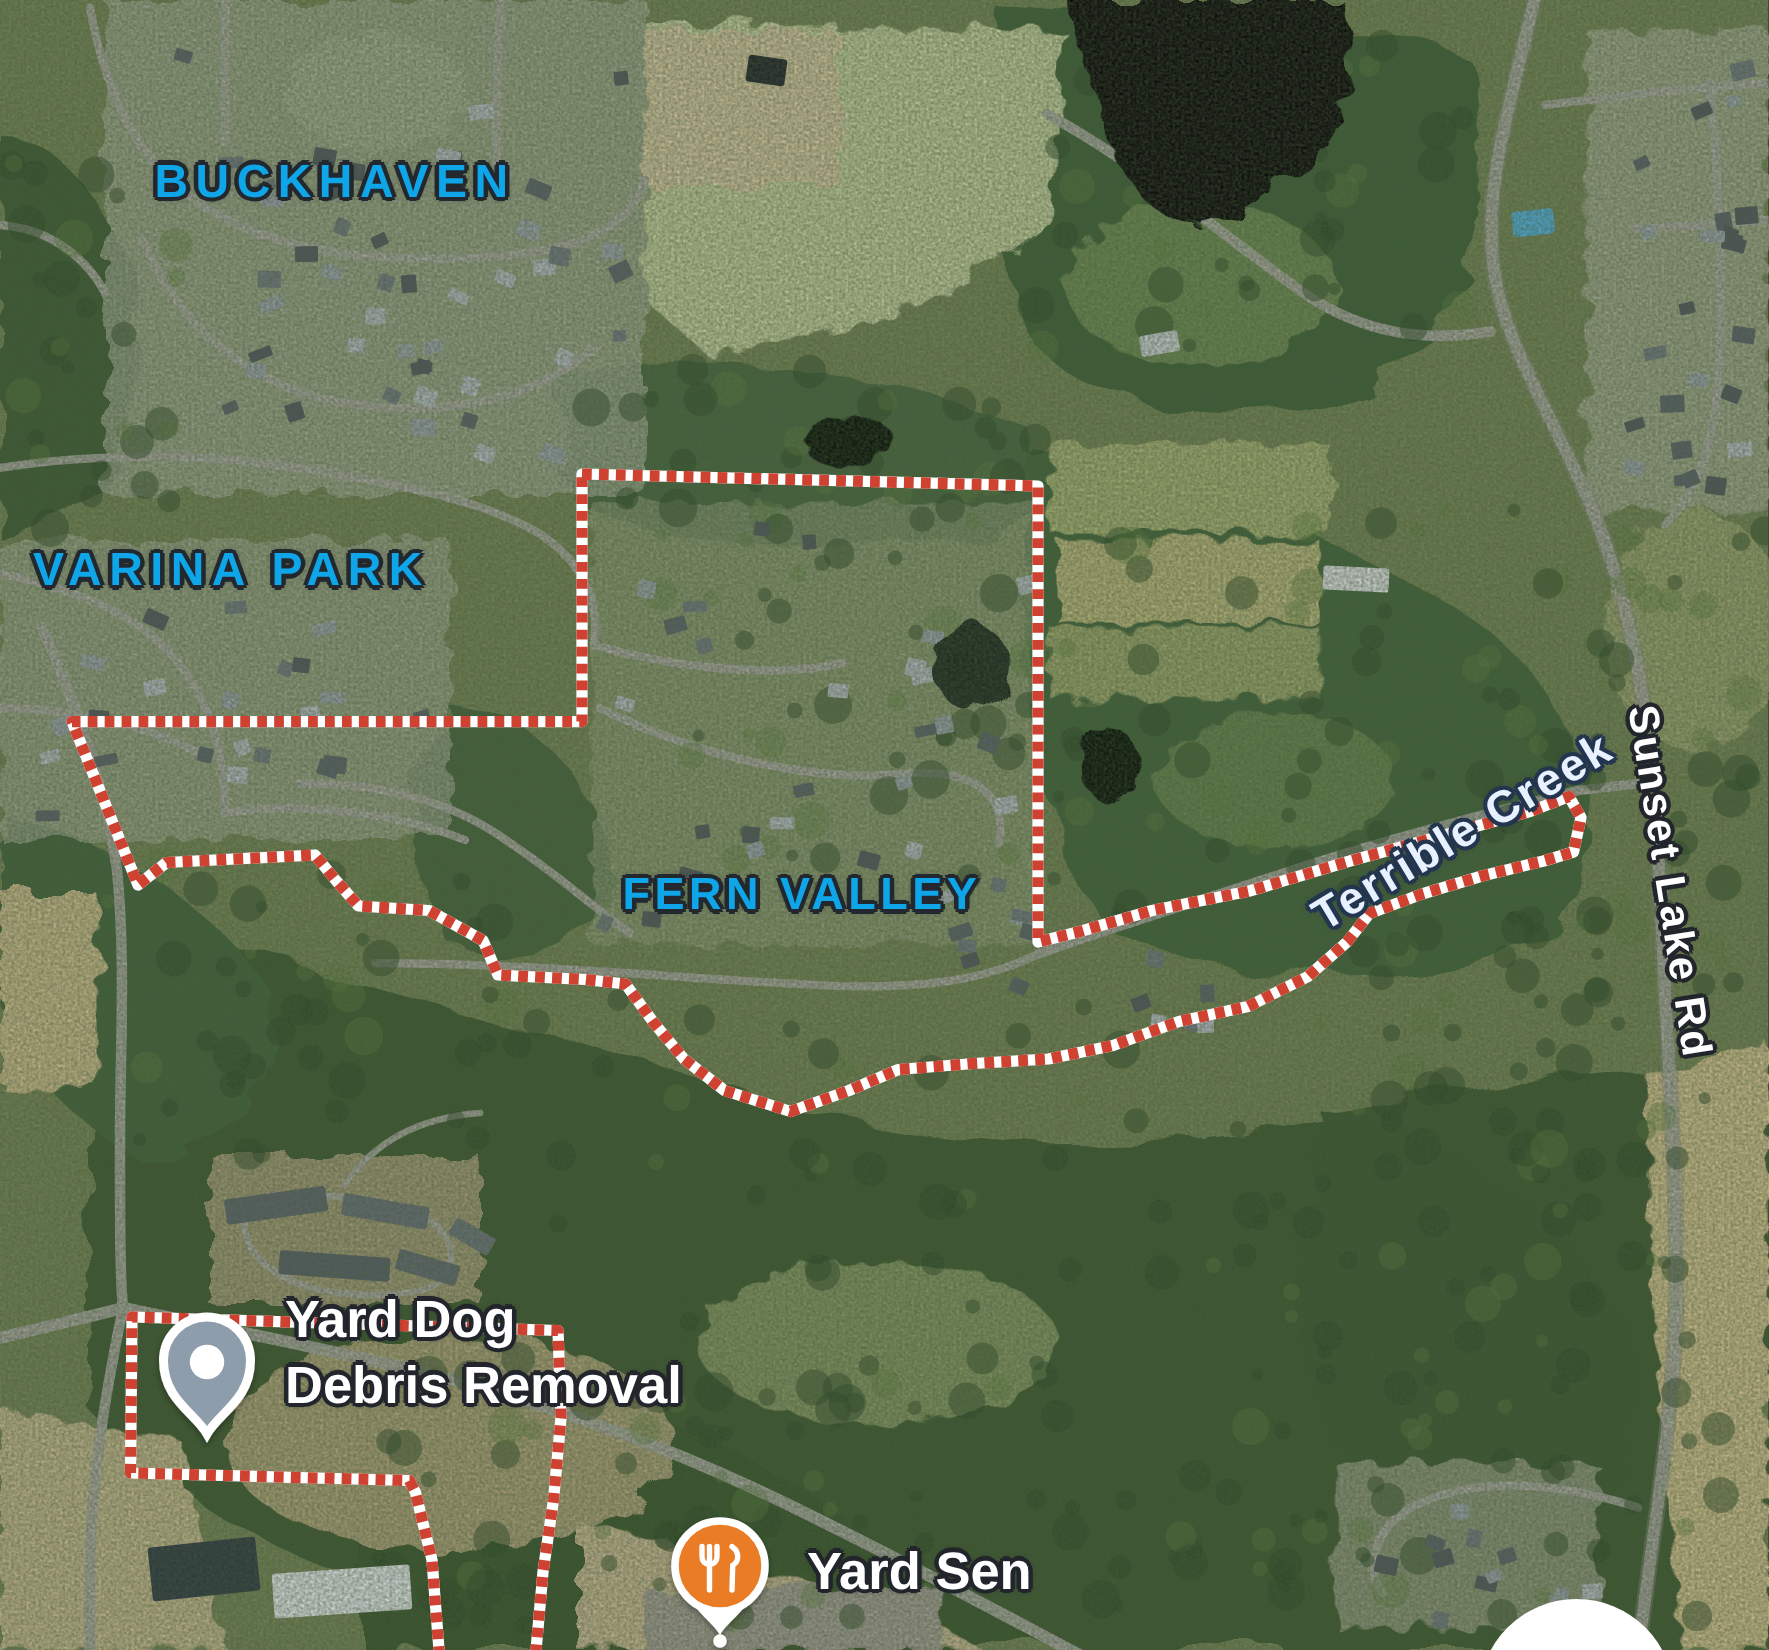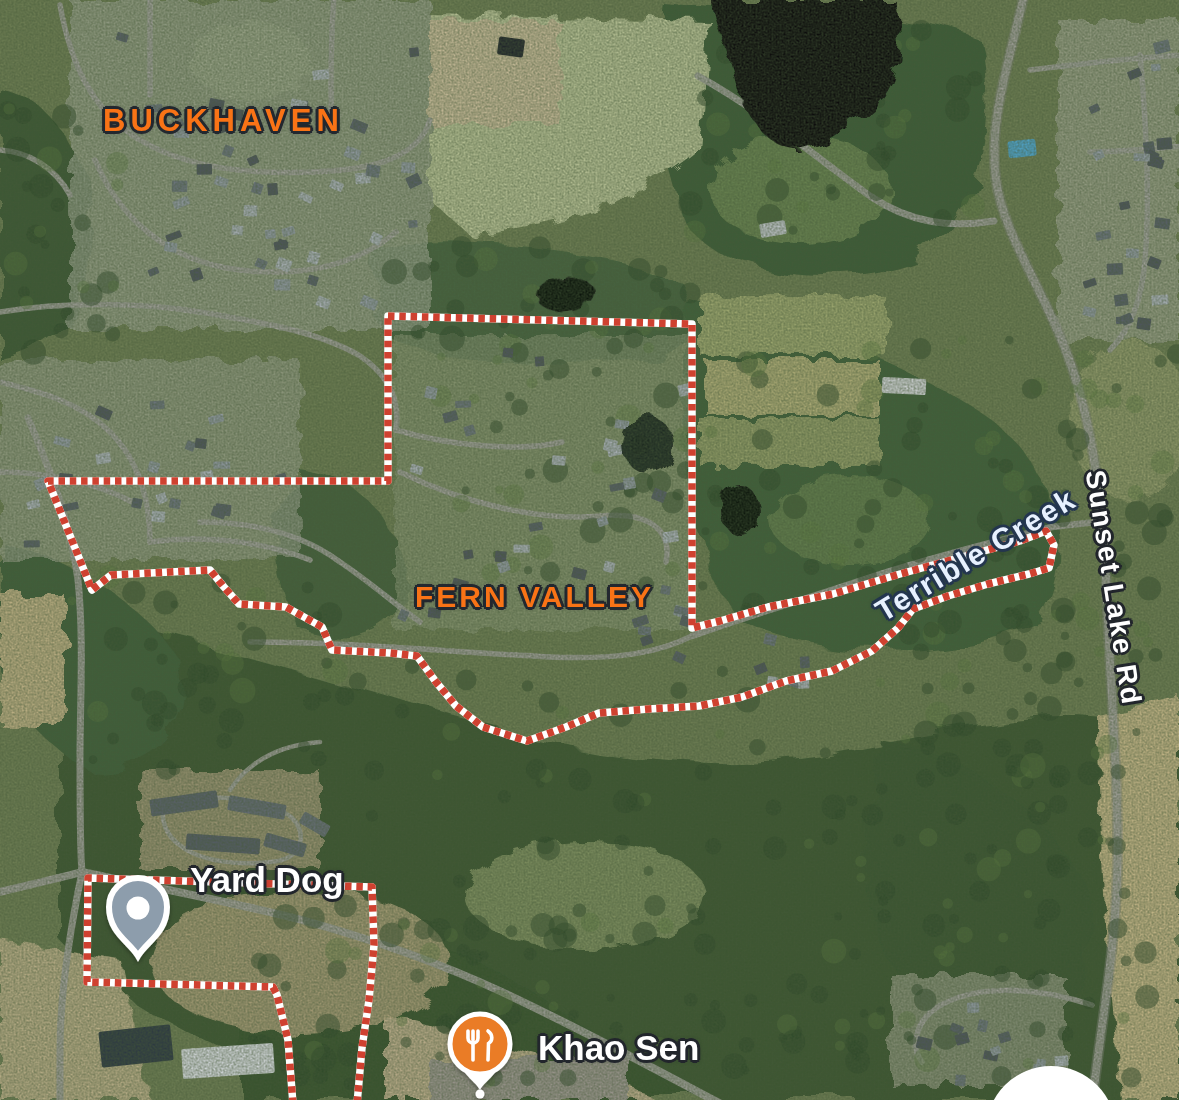--- a/index.html
+++ b/index.html
@@ -1,19 +1,19 @@
 <!DOCTYPE html>
 <html><head>
 <meta charset="utf-8">
 <style>
   html,body{margin:0;padding:0;background:#222;}
   #stage{position:relative;width:1179px;height:1100px;overflow:hidden;
          font-family:"Liberation Sans","DejaVu Sans",sans-serif;}
   #stage svg.mapcanvas{position:absolute;left:0;top:0;}
-  .maplabel{position:absolute;color:#f97316;font-weight:700;white-space:nowrap;
+  .maplabel{position:absolute;color:#0ea5e9;font-weight:700;white-space:nowrap;
     text-shadow:-2px -2px 0 #23282f,2px -2px 0 #23282f,-2px 2px 0 #23282f,2px 2px 0 #23282f,
     0 -3px 0 #23282f,0 3px 0 #23282f,-3px 0 0 #23282f,3px 0 0 #23282f,0 0 5px #1a1f26;}
   .hoodlabel{font-size:31px;letter-spacing:5px;}
   .fernlabel{font-size:30px;letter-spacing:3px;text-align:center;}
   .waterlabel{position:absolute;color:#e7f1ff;font-weight:700;font-size:30px;letter-spacing:2px;
     white-space:nowrap;transform:rotate(-31deg);
     text-shadow:-2px -2px 0 #24364f,2px -2px 0 #24364f,-2px 2px 0 #24364f,2px 2px 0 #24364f,
     0 -3px 0 #24364f,0 3px 0 #24364f,-3px 0 0 #24364f,3px 0 0 #24364f,0 0 5px #1b2a40;}
   .roadlabel{position:absolute;color:#fff;font-weight:700;font-size:28px;letter-spacing:2px;
     white-space:nowrap;transform:rotate(81deg);transform-origin:center;
@@ -854,47 +854,49 @@
       L872,651 L832,671 L786,681 L742,697 L699,706 L649,709 L599,713
       L566,727 L527,741 L483,727 L456,706 L436,682 L417,656
       L390,653 L332,650 L322,627 L286,607 L239,604 L224,587 L210,570
       L111,575 L92,590 L48,481 L388,481 Z" stroke="#cf4130" stroke-width="7.5" stroke-dasharray="6.5 4.8"></path>
     <path id="b2" d="M293,1104 L288,1040 L277,995 L273,987 L87,982 L88,878 L372,887 L374,945 L369,1000 L362,1048 L357,1104" stroke="#ffffff" stroke-width="7.5"></path>
     <path d="M293,1104 L288,1040 L277,995 L273,987 L87,982 L88,878 L372,887 L374,945 L369,1000 L362,1048 L357,1104" stroke="#cf4130" stroke-width="7.5" stroke-dasharray="6.5 4.8"></path>
   </g>
 </svg>
 
   <div class="maplabel hoodlabel" style="left:103px;top:103px;">BUCKHAVEN</div>
+  <div class="maplabel hoodlabel" style="left:22px;top:362px;">VARINA PARK</div>
   <div class="maplabel fernlabel" style="left:415px;top:580px;">FERN VALLEY</div>
   <div class="waterlabel" style="left:862px;top:538px;">Terrible Creek</div>
   <div class="roadlabel" style="left:985px;top:572px;width:256px;text-align:center;">Sunset Lake Rd</div>
 
   <div class="pin" style="left:98px;top:872px;width:80px;height:96px;">
     <svg width="80" height="96" viewBox="-40 -44 80 96">
       <g filter="url(#softsh)">
         <path d="M0,40 C-8,26 -29,17 -29,-9 A29,29 0 1 1 29,-9 C29,17 8,26 0,40 Z" fill="#8d9dac" stroke="#ffffff" stroke-width="6"></path>
         <circle cx="0" cy="-8" r="11.5" fill="#ffffff"></circle>
       </g>
     </svg>
   </div>
   <div class="poilabel" style="left:190px;top:858px;">
     <div>Yard Dog</div>
+    <div>Debris Removal</div>
   </div>
 
   <div class="pin" style="left:442px;top:1008px;width:76px;height:92px;">
     <svg width="76" height="92" viewBox="-38 -38 76 92">
       <g filter="url(#softsh)">
         <path d="M0,44 C-6,33 -24,26 -24,1 A24,24 0 1 1 24,1 C24,26 6,33 0,44 Z" fill="#ffffff"></path>
         <circle cx="0" cy="-2" r="30" fill="#ea7b26" stroke="#ffffff" stroke-width="5"></circle>
         <g stroke="#ffffff" stroke-width="3.6" stroke-linecap="round" fill="none">
           <path d="M-12,-15 v7 a5,5 0 0 0 10,0 v-7"></path>
           <line x1="-7" y1="-15" x2="-7" y2="-6"></line>
           <line x1="-7" y1="-4" x2="-7" y2="14"></line>
           <path d="M8,-15 c5,3.5 5,10 0.5,12.5 L8,14"></path>
         </g>
         <circle cx="0" cy="48" r="4.5" fill="#ffffff"></circle>
       </g>
     </svg>
   </div>
-  <div class="poilabel" style="left:538px;top:1026px;">Khao Sen</div>
+  <div class="poilabel" style="left:538px;top:1026px;">Yard Sen</div>
 
   <div class="whitecircle" style="left:986px;top:1066px;width:130px;height:130px;"></div>
 </div>
 
 </body></html>

